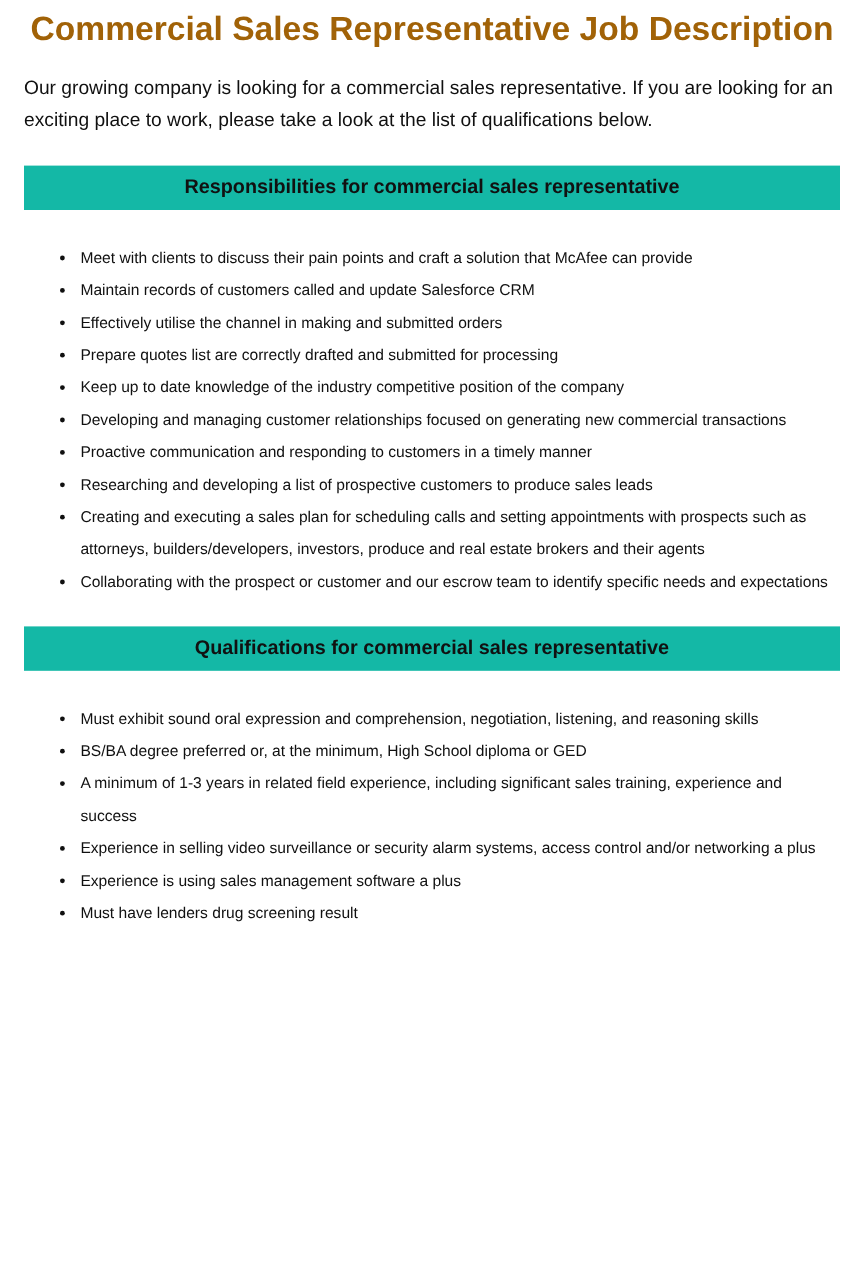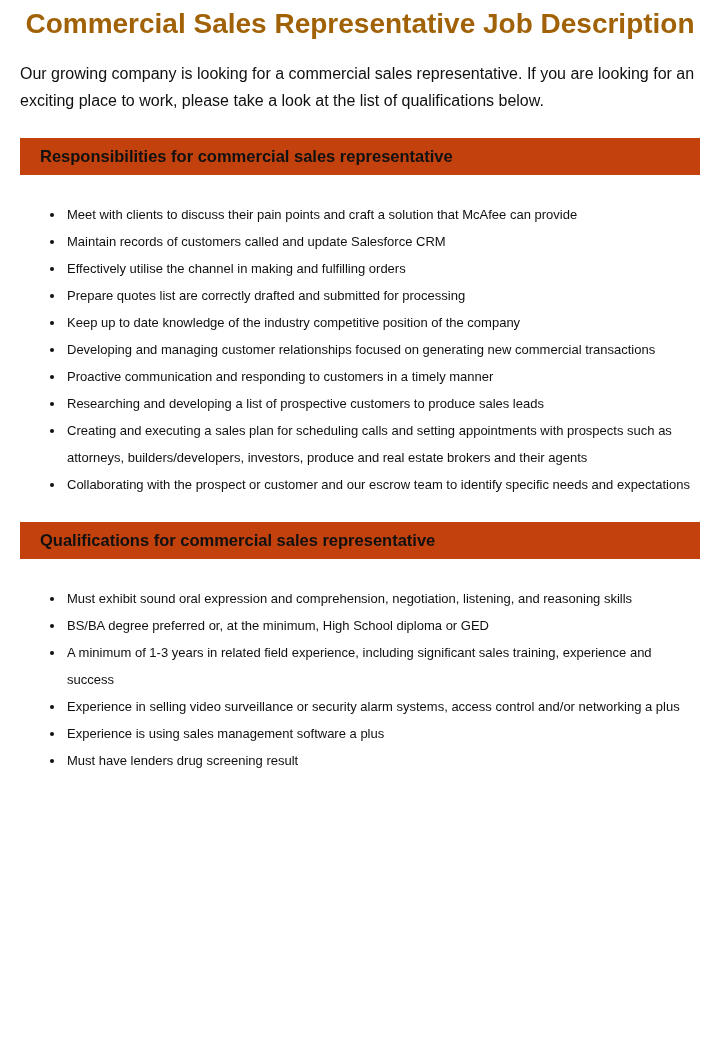--- a/index.html
+++ b/index.html
@@ -22,26 +22,27 @@
     text-align: center;
     color: #a16207;
     margin: 6px 0 18px;
   }
   .intro {
     font-size: 16px;
     line-height: 27px;
     margin: 0 0 10px;
   }
   .section-header {
-    background: #c2410c;
+    background: #14b8a6;
     font-size: 16.5px;
     font-weight: bold;
     padding: 9px 20px;
     margin: 24px 0 0;
     color: #111111;
+    text-align: center;
   }
   ul.bullet-list {
     margin: 26px 0 0;
     padding: 0 0 0 45px;
     list-style-type: disc;
   }
   ul.bullet-list li {
     font-size: 13px;
     line-height: 27px;
     padding-left: 2px;
@@ -54,21 +55,21 @@
 
   <h1 class="page-title">Commercial Sales Representative Job Description</h1>
 
   <p class="intro">Our growing company is looking for a commercial sales representative. If you are looking for an exciting place to work, please take a look at the list of qualifications below.</p>
 
   <div>
     <div class="section-header">Responsibilities for commercial sales representative</div>
     <ul class="bullet-list">
         <li>Meet with clients to discuss their pain points and craft a solution that McAfee can provide</li>
         <li>Maintain records of customers called and update Salesforce CRM</li>
-        <li>Effectively utilise the channel in making and fulfilling orders</li>
+        <li>Effectively utilise the channel in making and submitted orders</li>
         <li>Prepare quotes list are correctly drafted and submitted for processing</li>
         <li>Keep up to date knowledge of the industry competitive position of the company</li>
         <li>Developing and managing customer relationships focused on generating new commercial transactions</li>
         <li>Proactive communication and responding to customers in a timely manner</li>
         <li>Researching and developing a list of prospective customers to produce sales leads</li>
         <li>Creating and executing a sales plan for scheduling calls and setting appointments with prospects such as attorneys, builders/developers, investors, produce and real estate brokers and their agents</li>
         <li>Collaborating with the prospect or customer and our escrow team to identify specific needs and expectations</li>
       </ul>
   </div>
 

